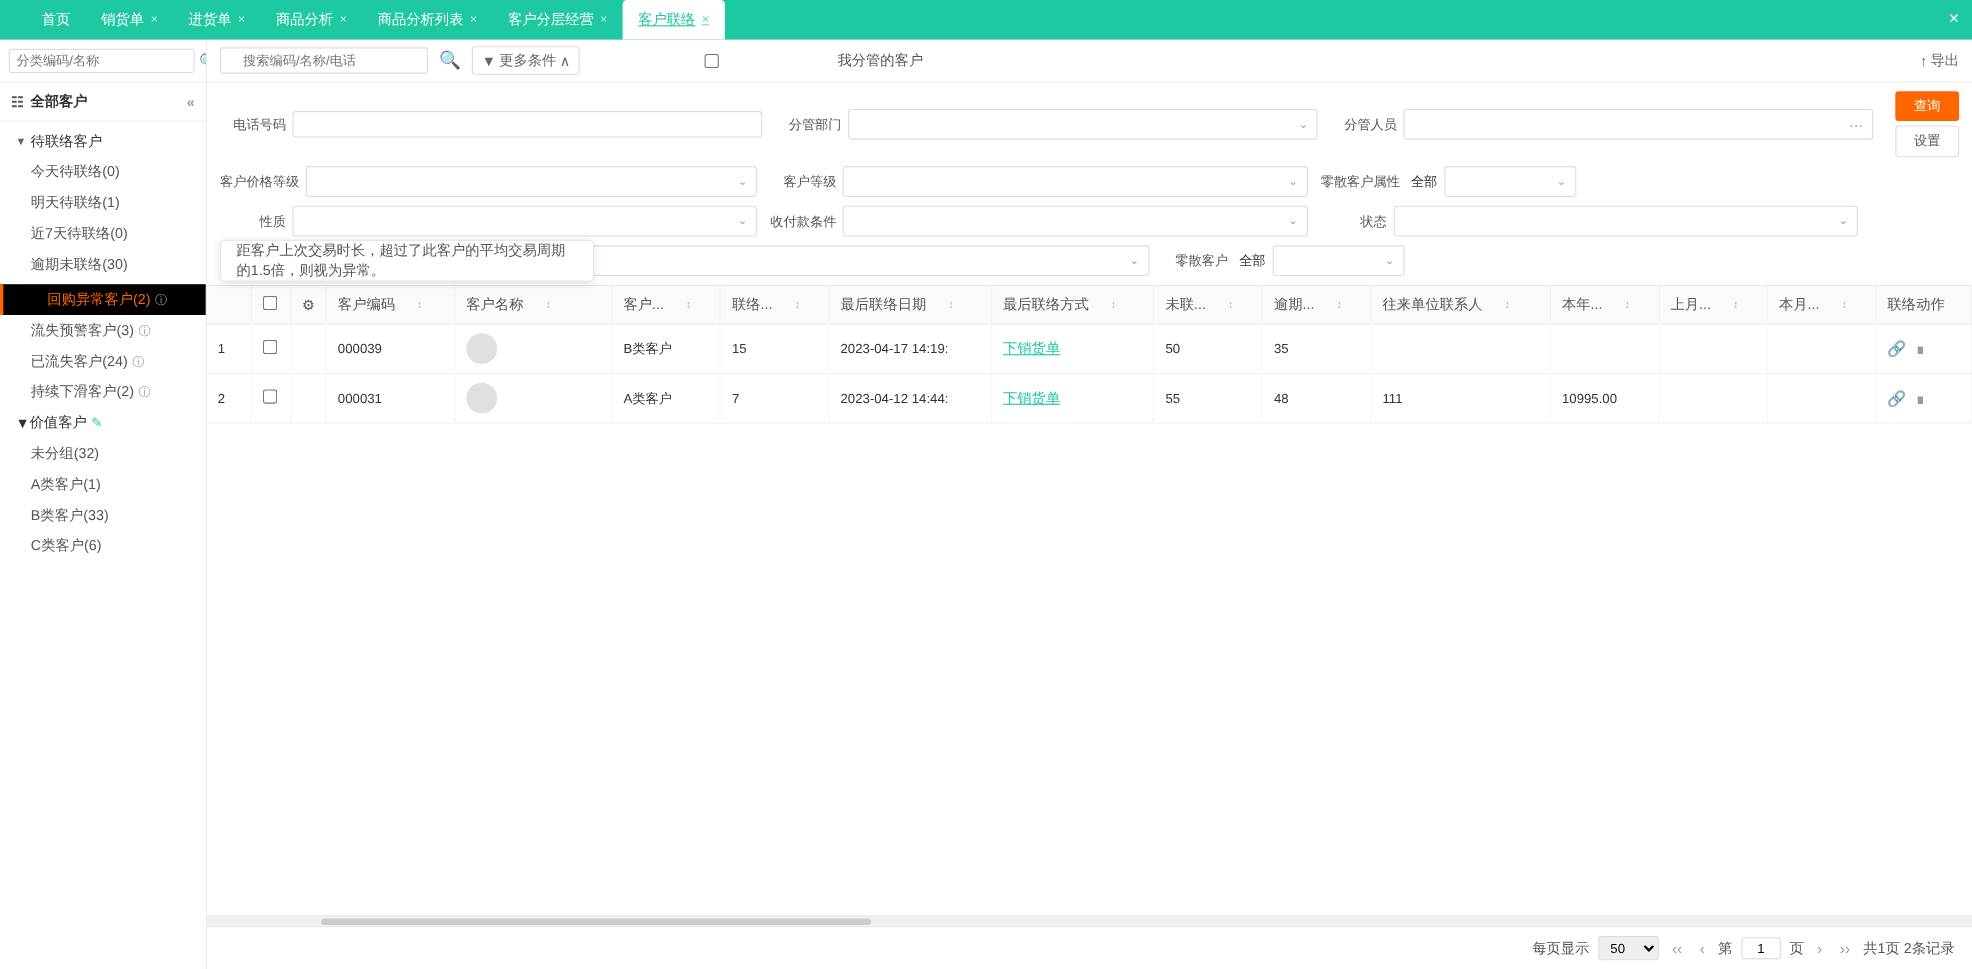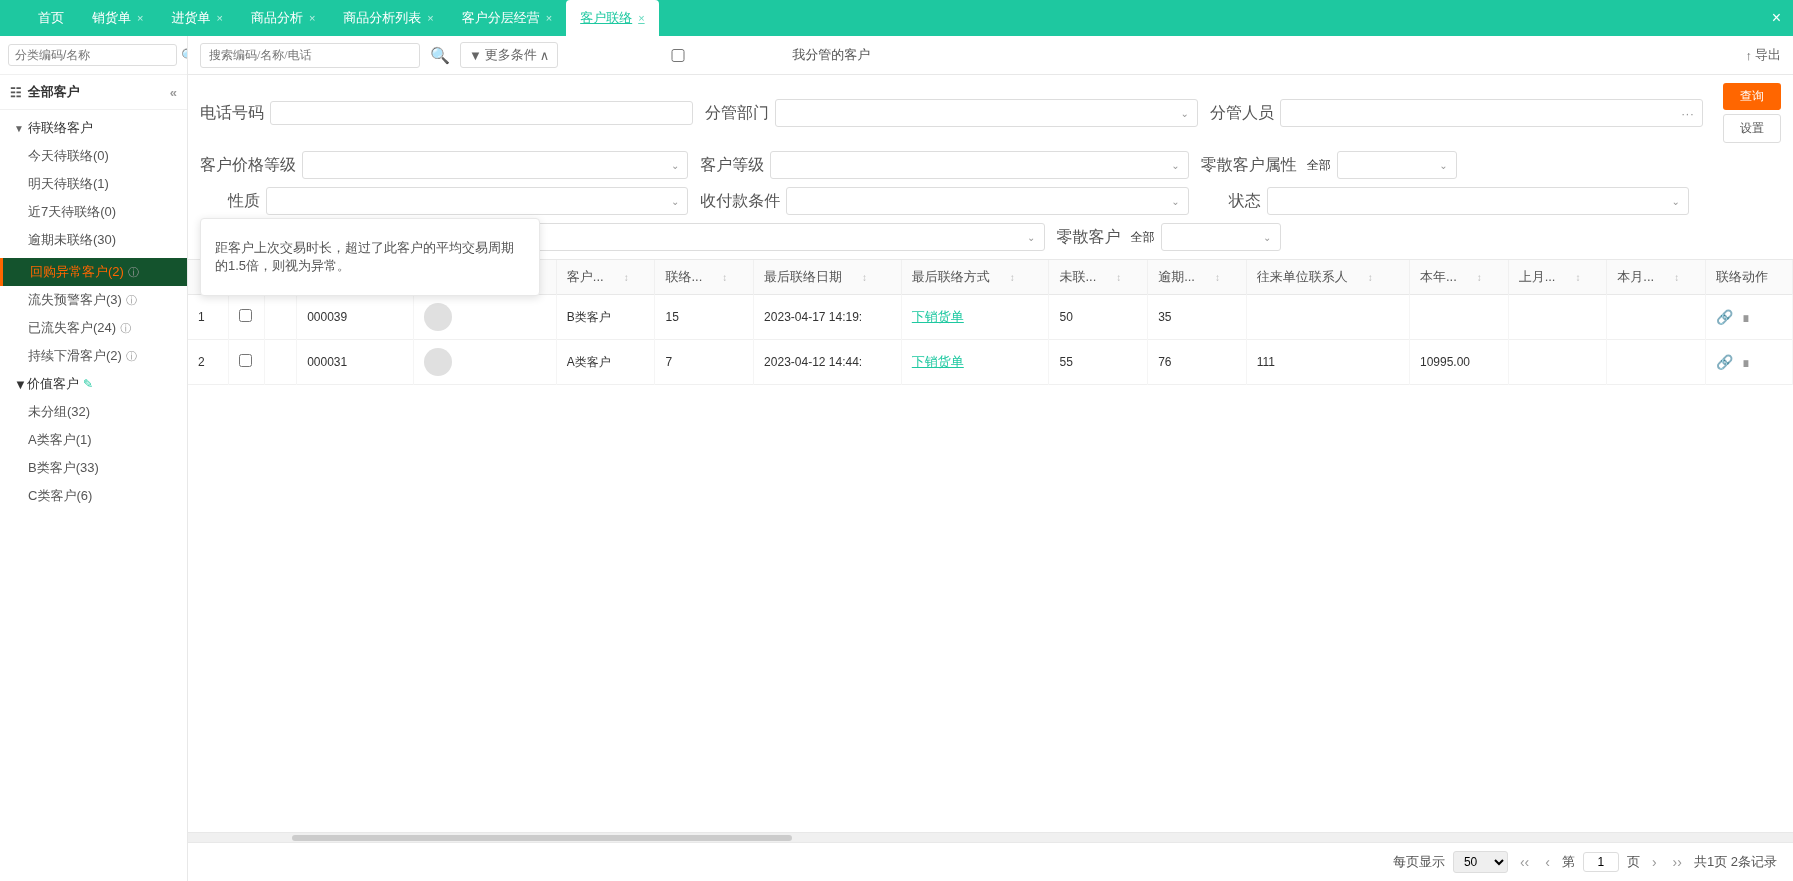--- a/index.html
+++ b/index.html
@@ -104,24 +104,24 @@
     .sidebar-group-title .triangle { margin-right: 4px; font-size: 10px; color: #666; }
     .sidebar-item {
       padding: 5px 10px 5px 28px;
       color: #555;
       cursor: pointer;
       font-size: 12px;
       display: flex;
       align-items: center;
     }
     .sidebar-item.active {
-      background: #14532d;
+      background: #000000;
       color: #f60;
       border-left: 3px solid #f60;
-      padding-left: 27px;
+      padding-left: 40px;
     }
     .sidebar-item .help-icon { margin-left: 4px; color: #999; font-size: 11px; cursor: pointer; }
     .sidebar-value-group-title {
       display: flex;
       align-items: center;
       padding: 5px 10px 5px 14px;
       color: #333;
       cursor: pointer;
       font-size: 13px;
     }
@@ -202,21 +202,21 @@
     }
     .filter-row:last-child { margin-bottom: 0; }
     .filter-field {
       display: flex;
       align-items: center;
       gap: 6px;
       flex: 1;
     }
     .filter-label {
       color: #555;
-      font-size: 16px;
+      font-size: 12px;
       white-space: nowrap;
       min-width: 60px;
       text-align: right;
     }
     .filter-input {
       flex: 1;
       border: 1px solid #ddd;
       border-radius: 3px;
       padding: 4px 8px;
       font-size: 12px;
@@ -321,21 +321,21 @@
     }
 
     
     .tooltip-box {
       position: absolute;
       left: 200px;
       top: 218px;
       background: #fff;
       border: 1px solid #e8e8e8;
       border-radius: 4px;
-      padding: 20px 14px;
+      padding: 0 14px;
       font-size: 12px;
       color: #555;
       box-shadow: 0 2px 8px rgba(0,0,0,0.12);
       max-width: 340px;
       z-index: 100;
     }
 
     
     .bottom-bar {
       background: #fff;
@@ -485,21 +485,21 @@
       <span>B类客户(33)</span>
     </div>
     <div class="sidebar-item">
       <span>C类客户(6)</span>
     </div>
   </div>
 
   <div class="content-area">
 
     <div class="filter-bar">
-      <input type="text" style="border: 1px solid rgb(221, 221, 221); border-radius: 3px; padding: 4px 8px; width: 220px; font-size: 12px; outline: none; font-family: Liberation Serif, serif;" placeholder="搜索编码/名称/电话">
+      <input type="text" style="border: 1px solid rgb(221, 221, 221); border-radius: 3px; padding: 4px 20px; width: 189px; font-size: 12px; outline: none;" placeholder="搜索编码/名称/电话">
       <span class="filter-search-btn">🔍</span>
       <button class="more-conditions-btn">
         <span>▼</span>
         <span>更多条件</span>
         <span>∧</span>
       </button>
       <label class="my-customers-label">
         <input type="checkbox" style="">
         <span>我分管的客户</span>
       </label>
@@ -748,21 +748,21 @@
                 <div class="avatar-placeholder"></div>
               </div>
             </td>
             <td>A类客户</td>
             <td>7</td>
             <td>2023-04-12 14:44:</td>
             <td>
               <span class="link-text">下销货单</span>
             </td>
             <td>55</td>
-            <td>76</td>
+            <td>48</td>
             <td>111</td>
             <td>10995.00</td>
             <td></td>
             <td></td>
             <td>
               <div class="action-icons">
                 <span class="action-icon">🔗</span>
                 <span class="action-icon">∎</span>
               </div>
             </td>

